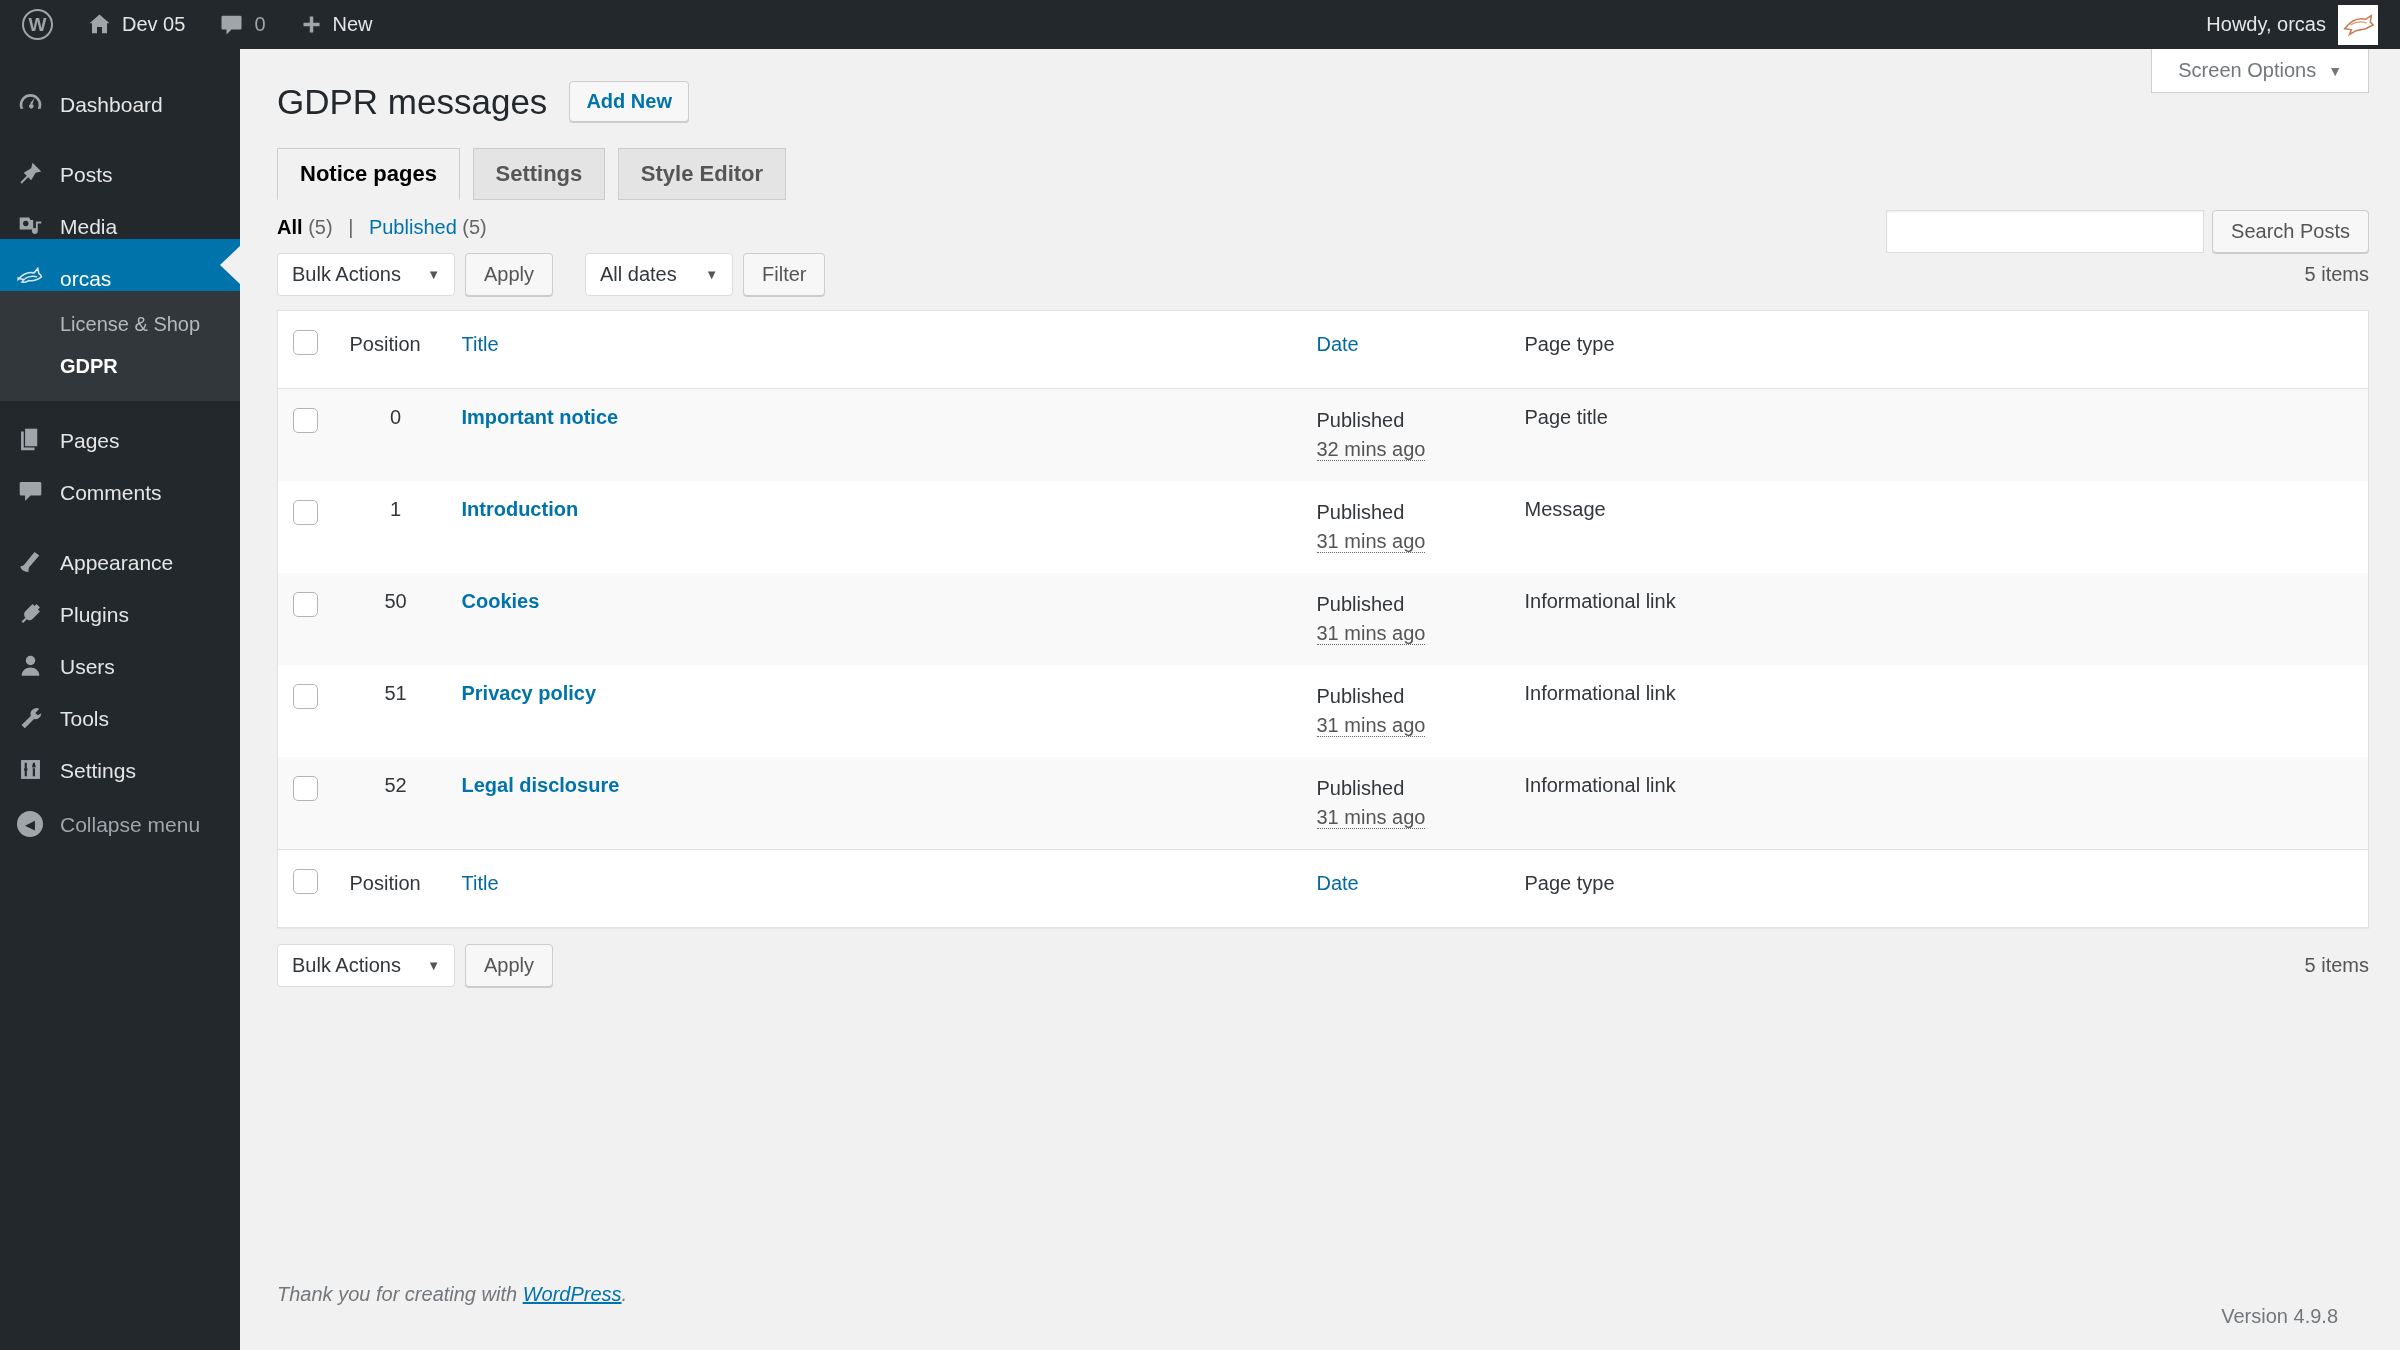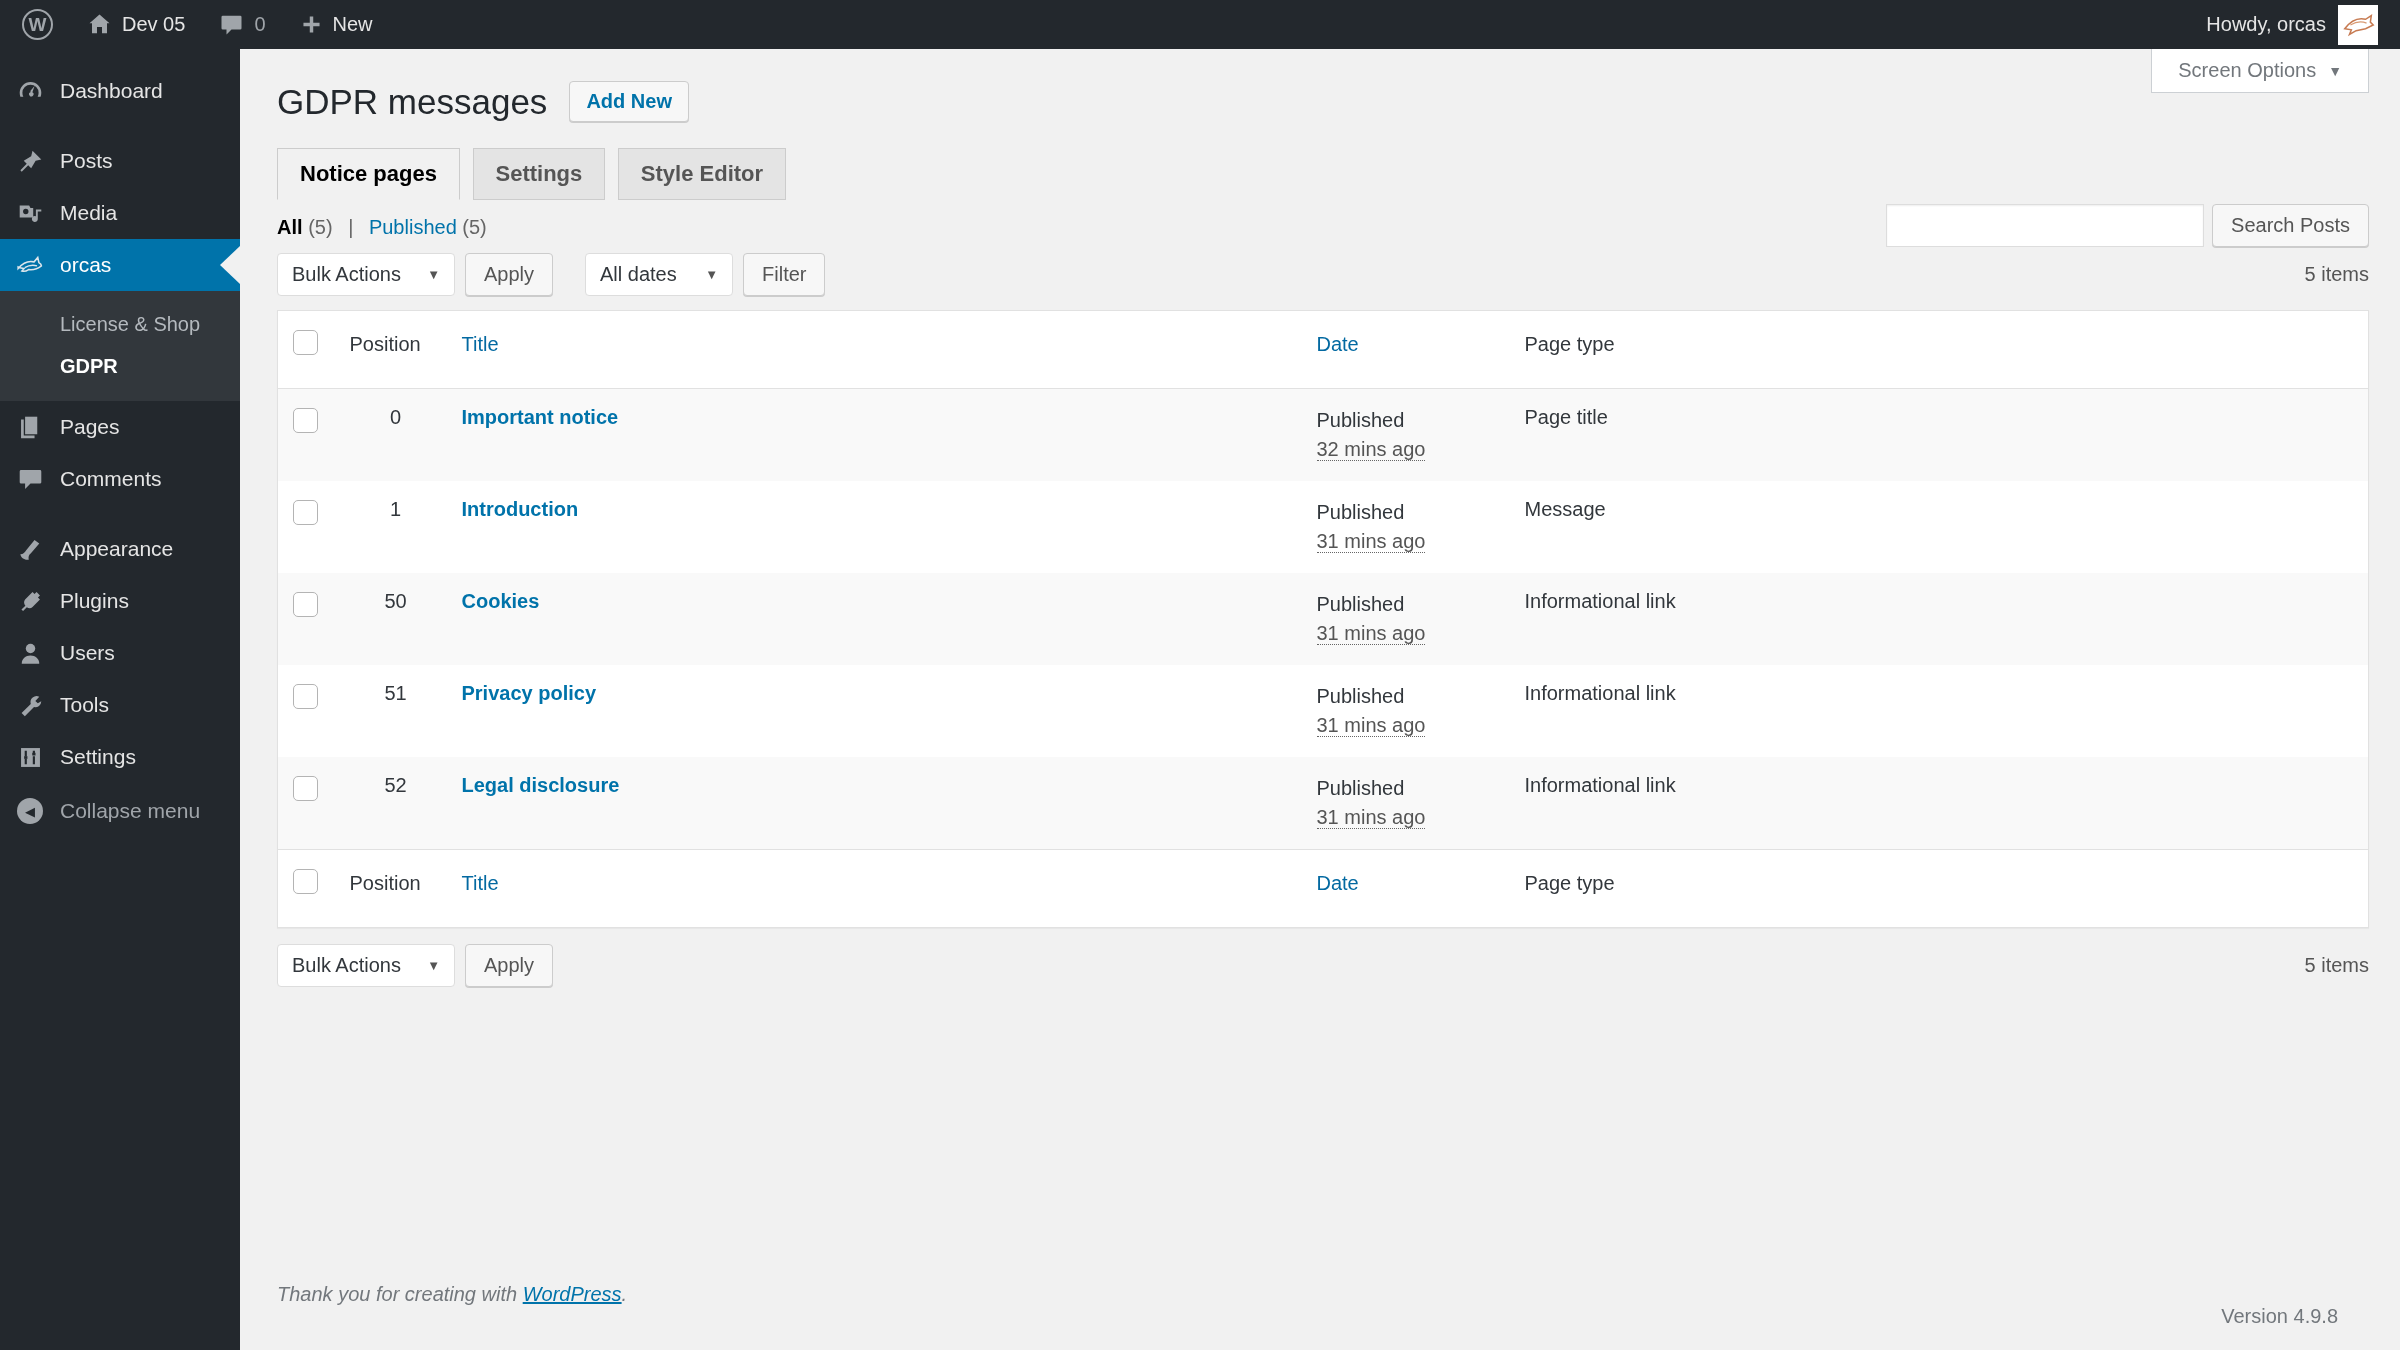--- a/index.html
+++ b/index.html
@@ -30,21 +30,21 @@
     width:40px; height:40px; background:#ffffff; display:flex;
     align-items:center; justify-content:center; overflow:hidden;
   }
 
   
   .sidebar {
     position:absolute; top:49px; left:0; width:240px; height:1301px;
     background:#23282d; padding-top:16px;
   }
   .menu-item {
-    position:relative; height:52px; display:flex; align-items:center;
+    position:relative; height:52px; display:flex; align-items:flex-end;
     padding-left:15px; color:#e5e5e5; font-size:21px; cursor:pointer;
   }
   .menu-item .mi-icon { width:30px; margin-right:15px; display:flex; justify-content:center; }
   .menu-item svg { fill:#a0a5aa; }
   .menu-item.active { background:#0073aa; color:#ffffff; }
   .menu-item.active svg { fill:#ffffff; stroke:#ffffff; }
   .menu-arrow {
     position:absolute; right:0; top:50%; margin-top:-19px;
     width:0; height:0; border-top:19px solid transparent;
     border-bottom:19px solid transparent; border-right:20px solid #f1f1f1;
@@ -82,21 +82,21 @@
 
   .nav-tabs { margin-top:26px; border-bottom:0; }
   .nav-tab {
     display:inline-block; padding:12px 22px; font-size:22px; font-weight:bold;
     background:#e4e4e4; border:1.5px solid #ccc; color:#555;
     margin-right:7px; cursor:pointer;
   }
   .nav-tab.active { background:#f1f1f1; border-bottom-color:#f1f1f1; color:#000; }
 
   .list-area { position:relative; margin-top:0; }
-  .search-box { position:absolute; top:4px; right:0; display:flex; align-items:flex-start; gap:8px; }
+  .search-box { position:absolute; top:10px; right:0; display:flex; align-items:flex-start; gap:8px; }
   .search-input {
     width:318px; height:43px; background:#fff; border:1px solid #ddd;
     box-shadow:inset 0 1px 2px rgba(0,0,0,.07); font-size:20px; padding:0 12px;
     font-family:"Liberation Sans", sans-serif;
   }
   .button {
     background:#f7f7f7; border:1px solid #ccc; border-radius:4px; color:#555;
     font-size:20px; padding:0 18px; height:43px; cursor:pointer;
     box-shadow:0 1px 0 #ccc; font-family:"Liberation Sans", sans-serif;
   }

